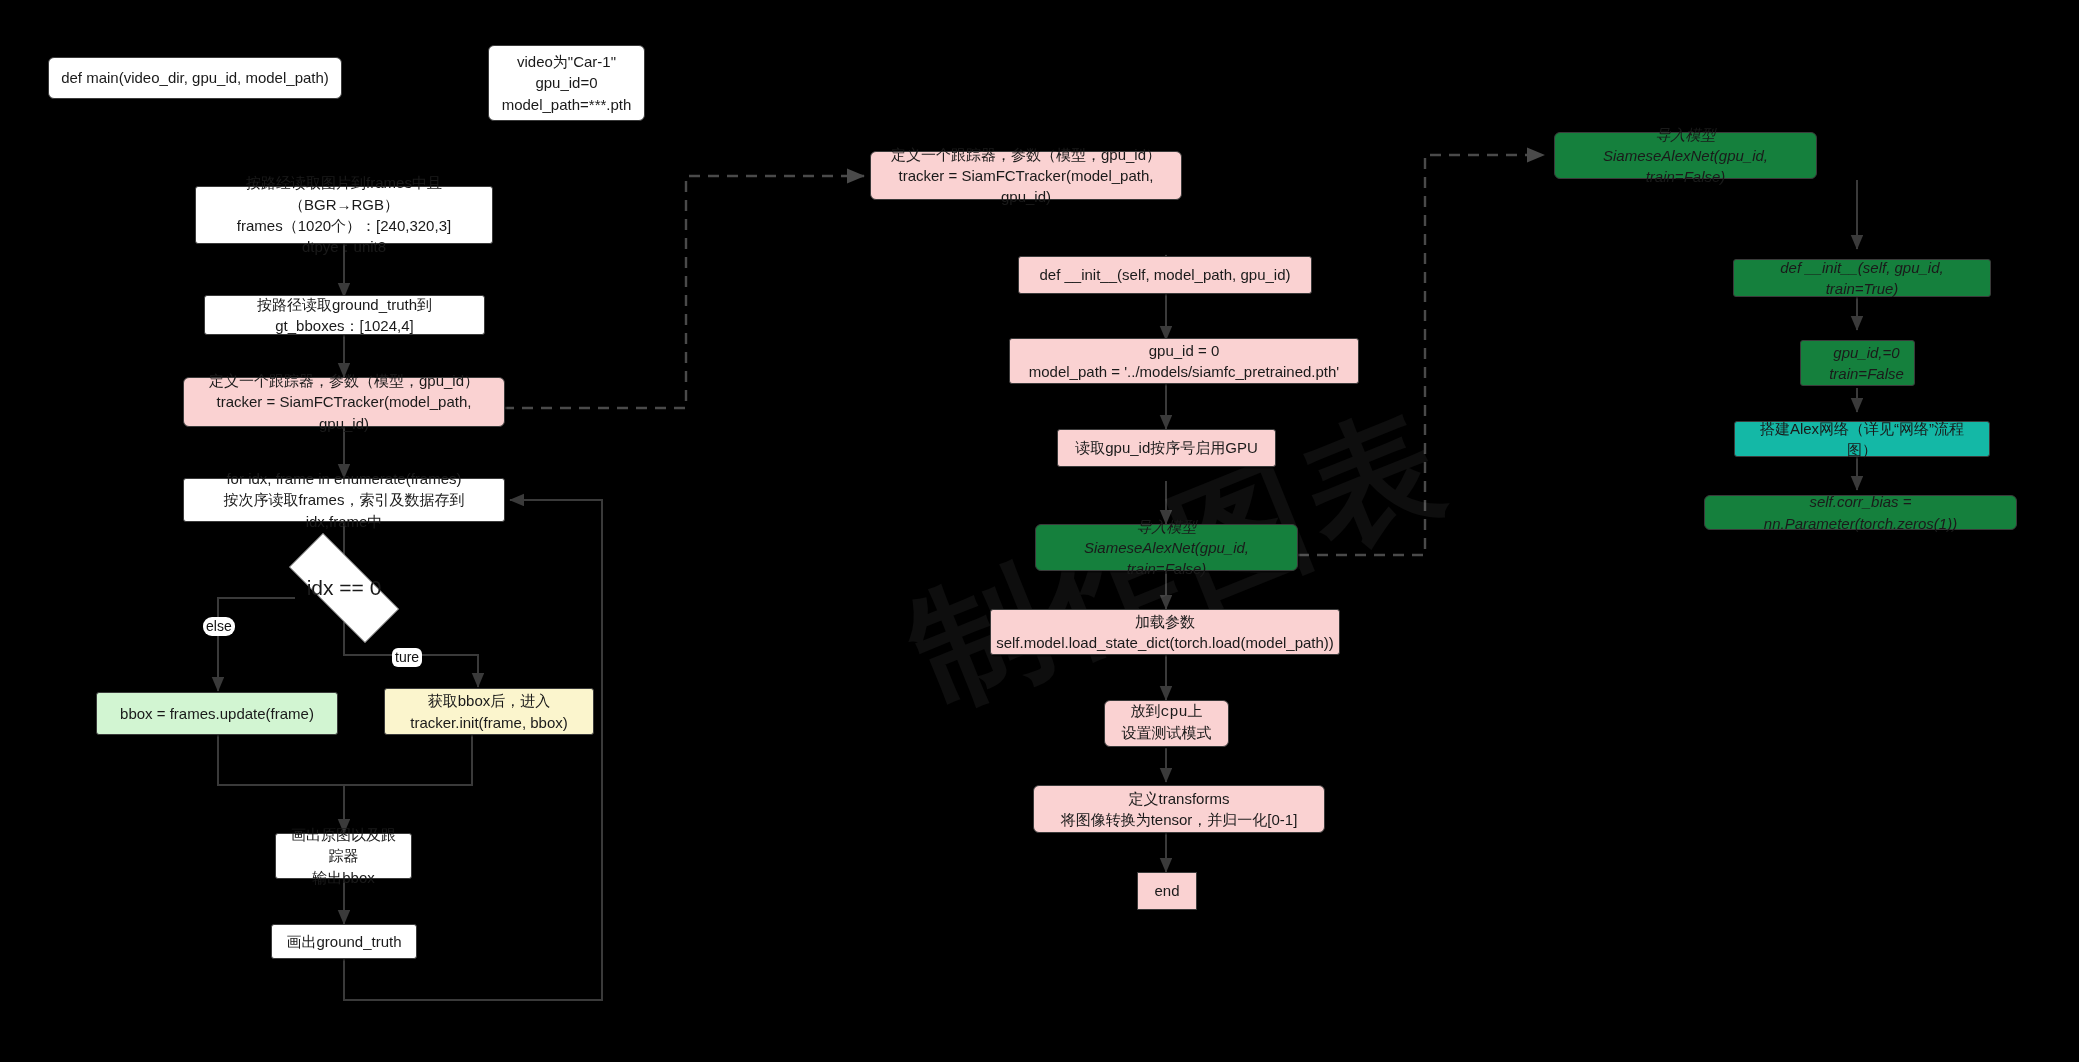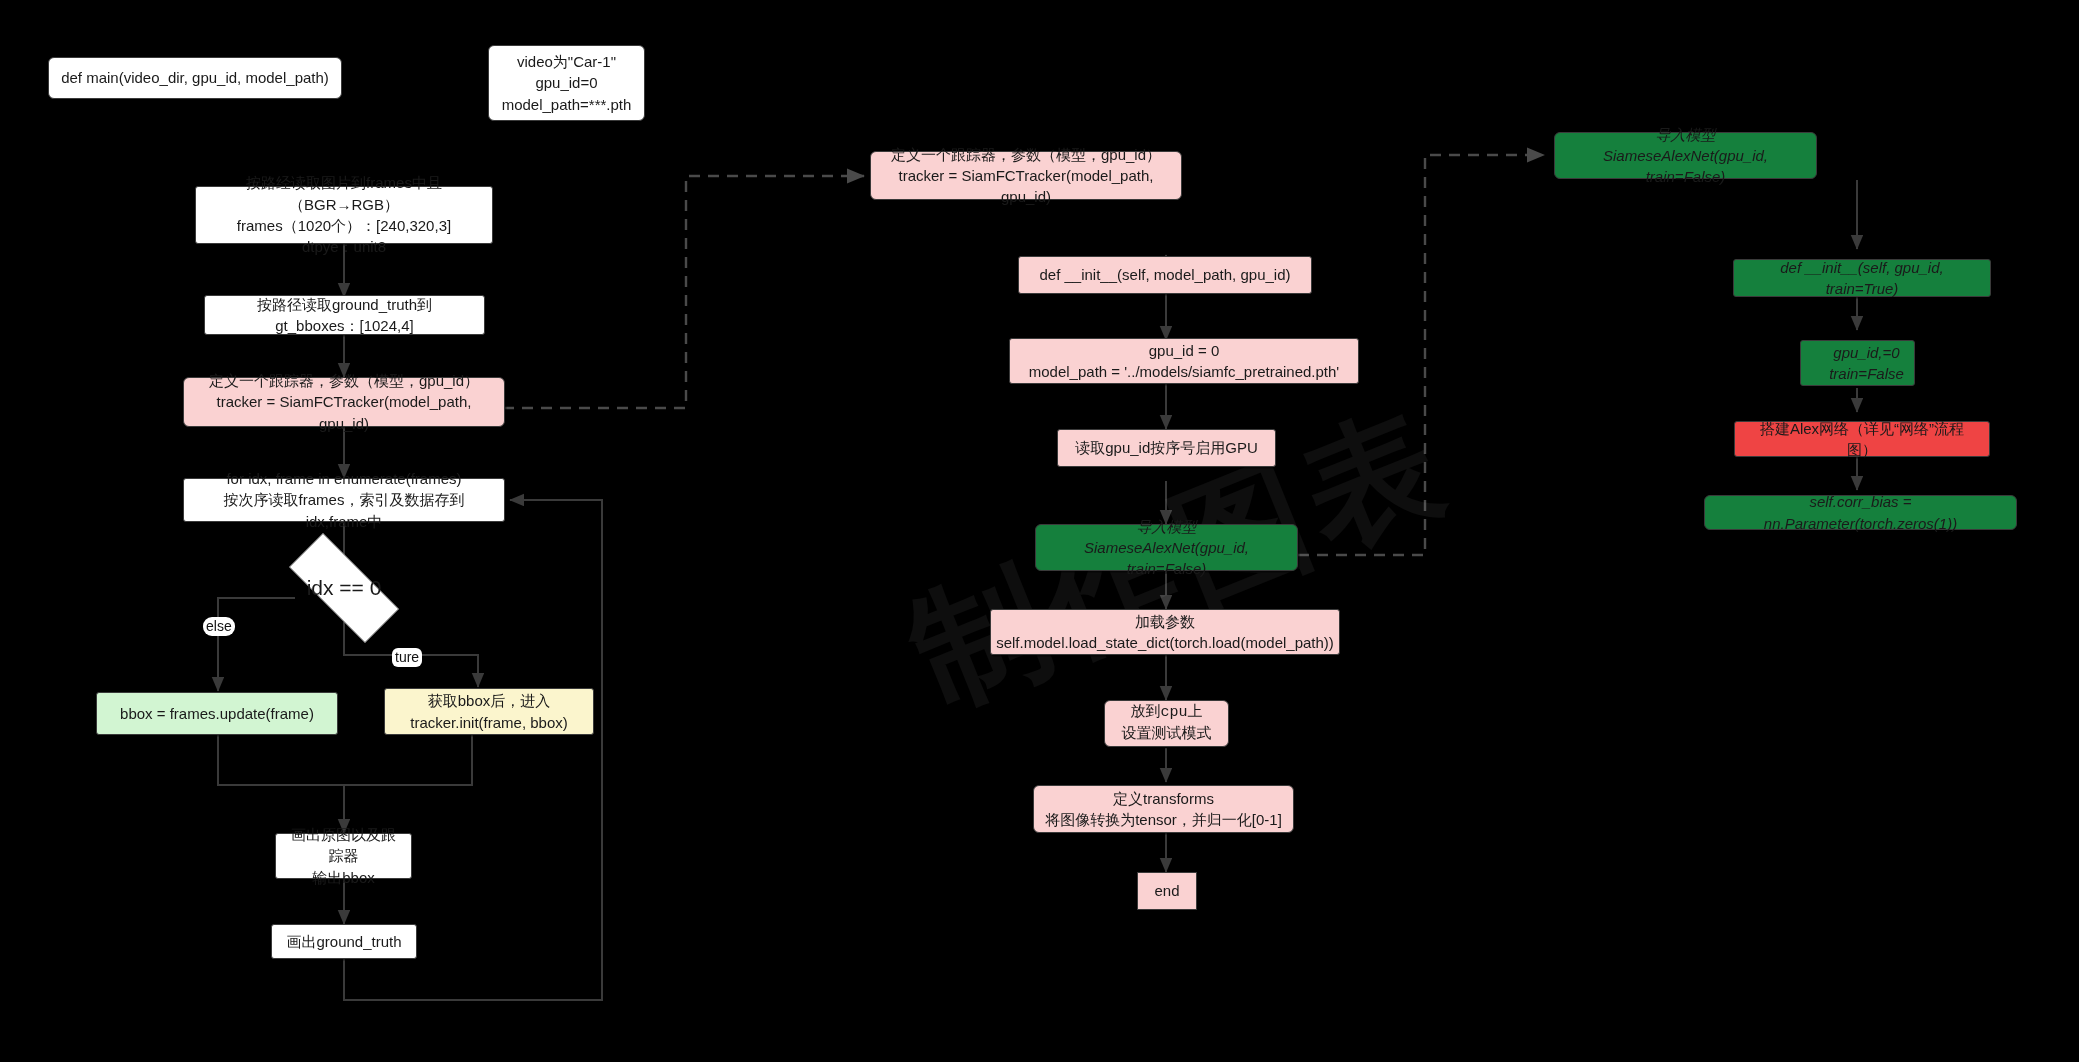--- a/index.html
+++ b/index.html
@@ -20,21 +20,21 @@
     padding:5px 10px;
     box-shadow:1.5px 1.5px 0 rgba(0,0,0,0.55);
     white-space:pre-line;
     z-index:3;
   }
   .n-white{background:#ffffff;}
   .n-pink{background:#fad2d2;}
   .n-cyan{background:#15803d;font-style:italic;}
   .n-green{background:#d2f5d2;}
   .n-yellow{background:#fbf5cd;}
-  .n-purple{background:#ef4444;}
+  .n-purple{background:#14b8a6;}
   .r6{border-radius:6px;}
   .r3{border-radius:3px;}
   .r0{border-radius:0;}
 
   .diamond{
     position:absolute;z-index:3;
   }
   .diamond .dshape{
     position:absolute;left:0;top:0;width:100%;height:100%;
     background:#ffffff;
@@ -170,21 +170,21 @@
 
   <div class="node n-cyan r6" style="left:1035px;top:524px;width:263px;height:47px;">导入模型
 SiameseAlexNet(gpu_id, train=False)</div>
 
   <div class="node n-pink r3" style="left:990px;top:609px;width:350px;height:46px;">加载参数
 self.model.load_state_dict(torch.load(model_path))</div>
 
   <div class="node n-pink r6" style="left:1104px;top:700px;width:125px;height:47px;font-family:Liberation Mono, monospace;">放到cpu上
 设置测试模式</div>
 
-  <div class="node n-pink r6" style="left:1033px;top:785px;width:261px;height:48px;">定义transforms
+  <div class="node n-pink r6" style="left:1033px;top:785px;width:292px;height:48px;">定义transforms
 将图像转换为tensor，并归一化[0-1]</div>
 
   <div class="node n-pink r0" style="left:1137px;top:872px;width:60px;height:38px;">end</div>
 
   <div class="node n-cyan r6" style="left:1554px;top:132px;width:263px;height:47px;">导入模型
 SiameseAlexNet(gpu_id, train=False)</div>
 
   <div class="node n-cyan r3" style="left:1733px;top:259px;width:258px;height:38px;">def __init__(self, gpu_id, train=True)</div>
 
   <div class="node n-cyan r3" style="left:1800px;top:340px;width:115px;height:46px;padding-left:28px;">gpu_id,=0

